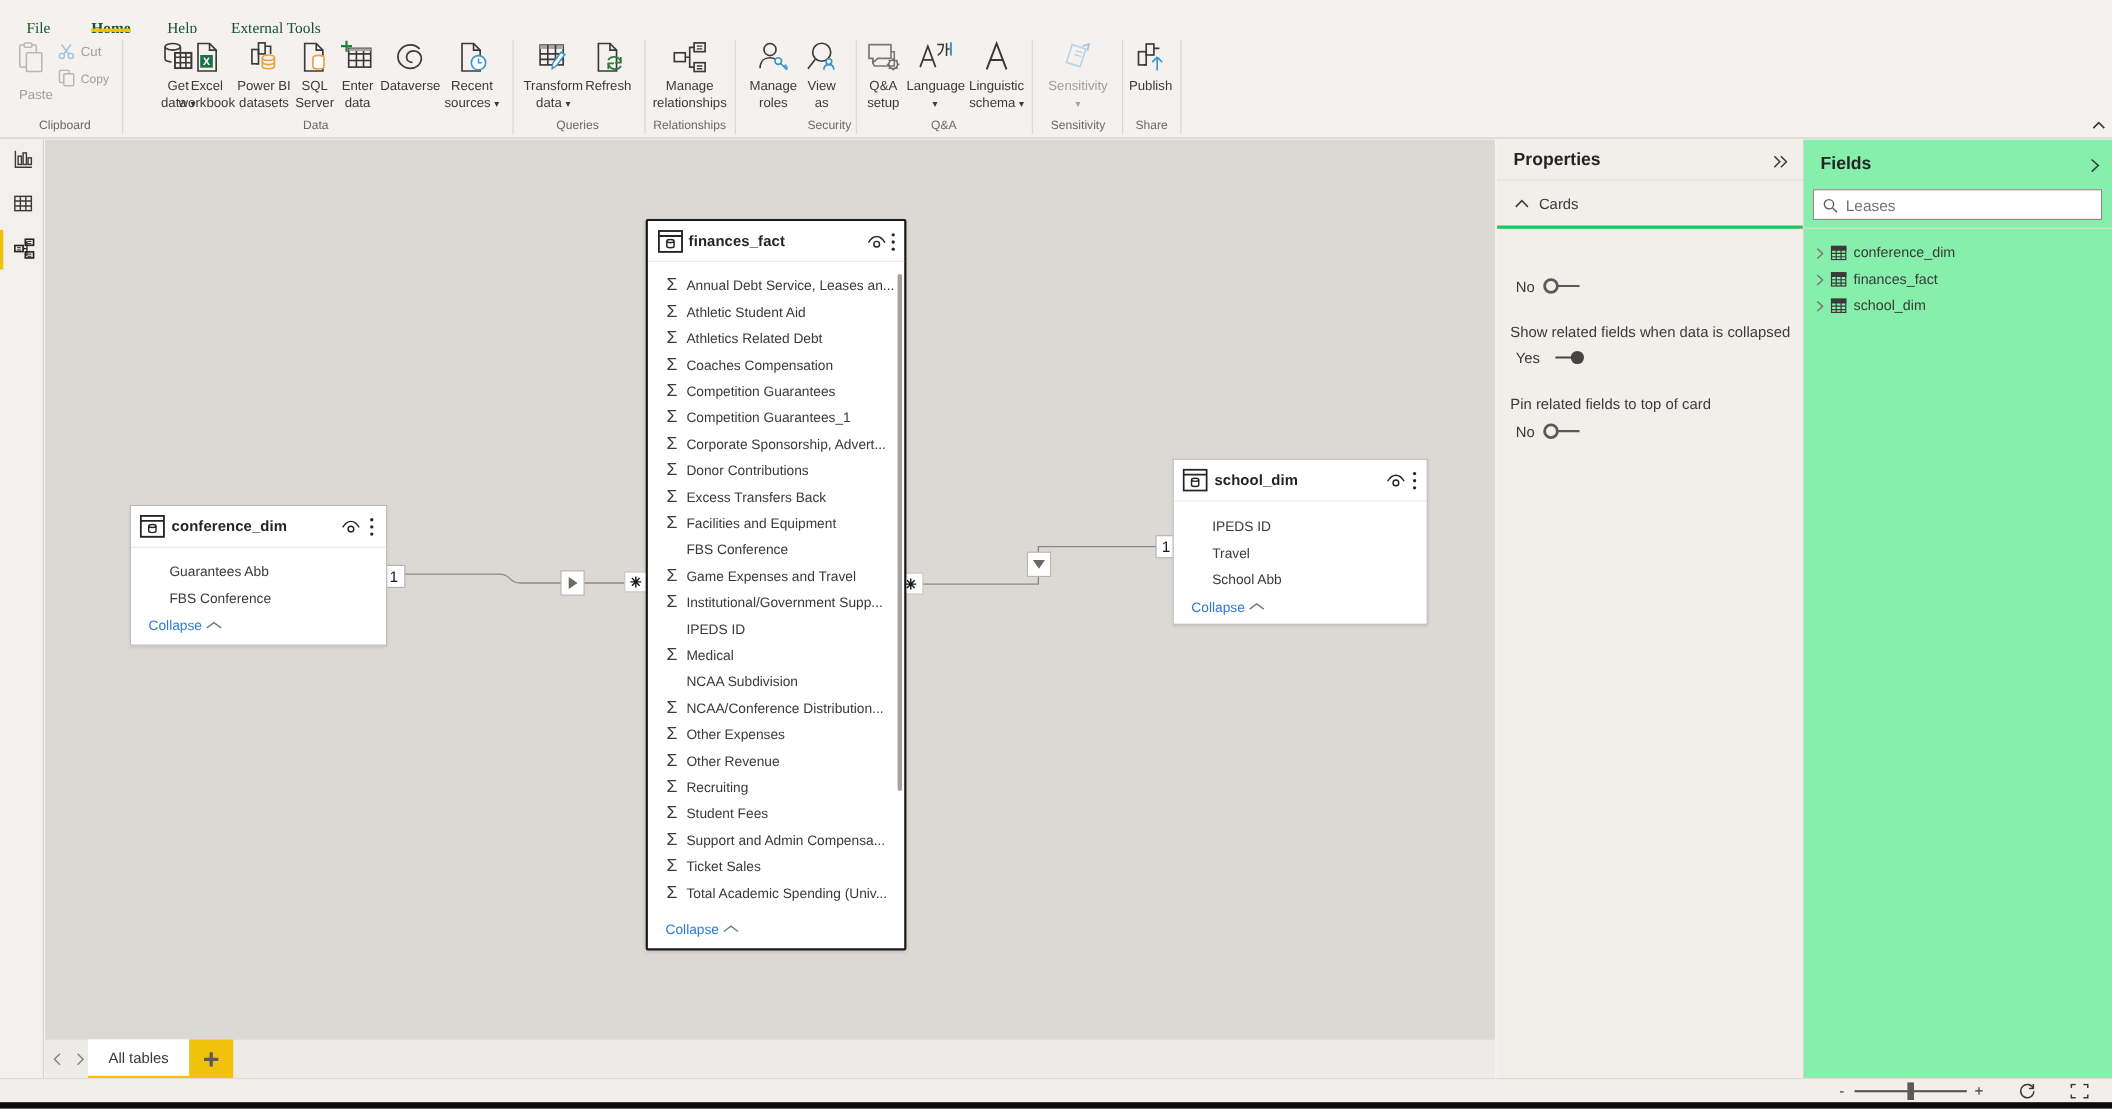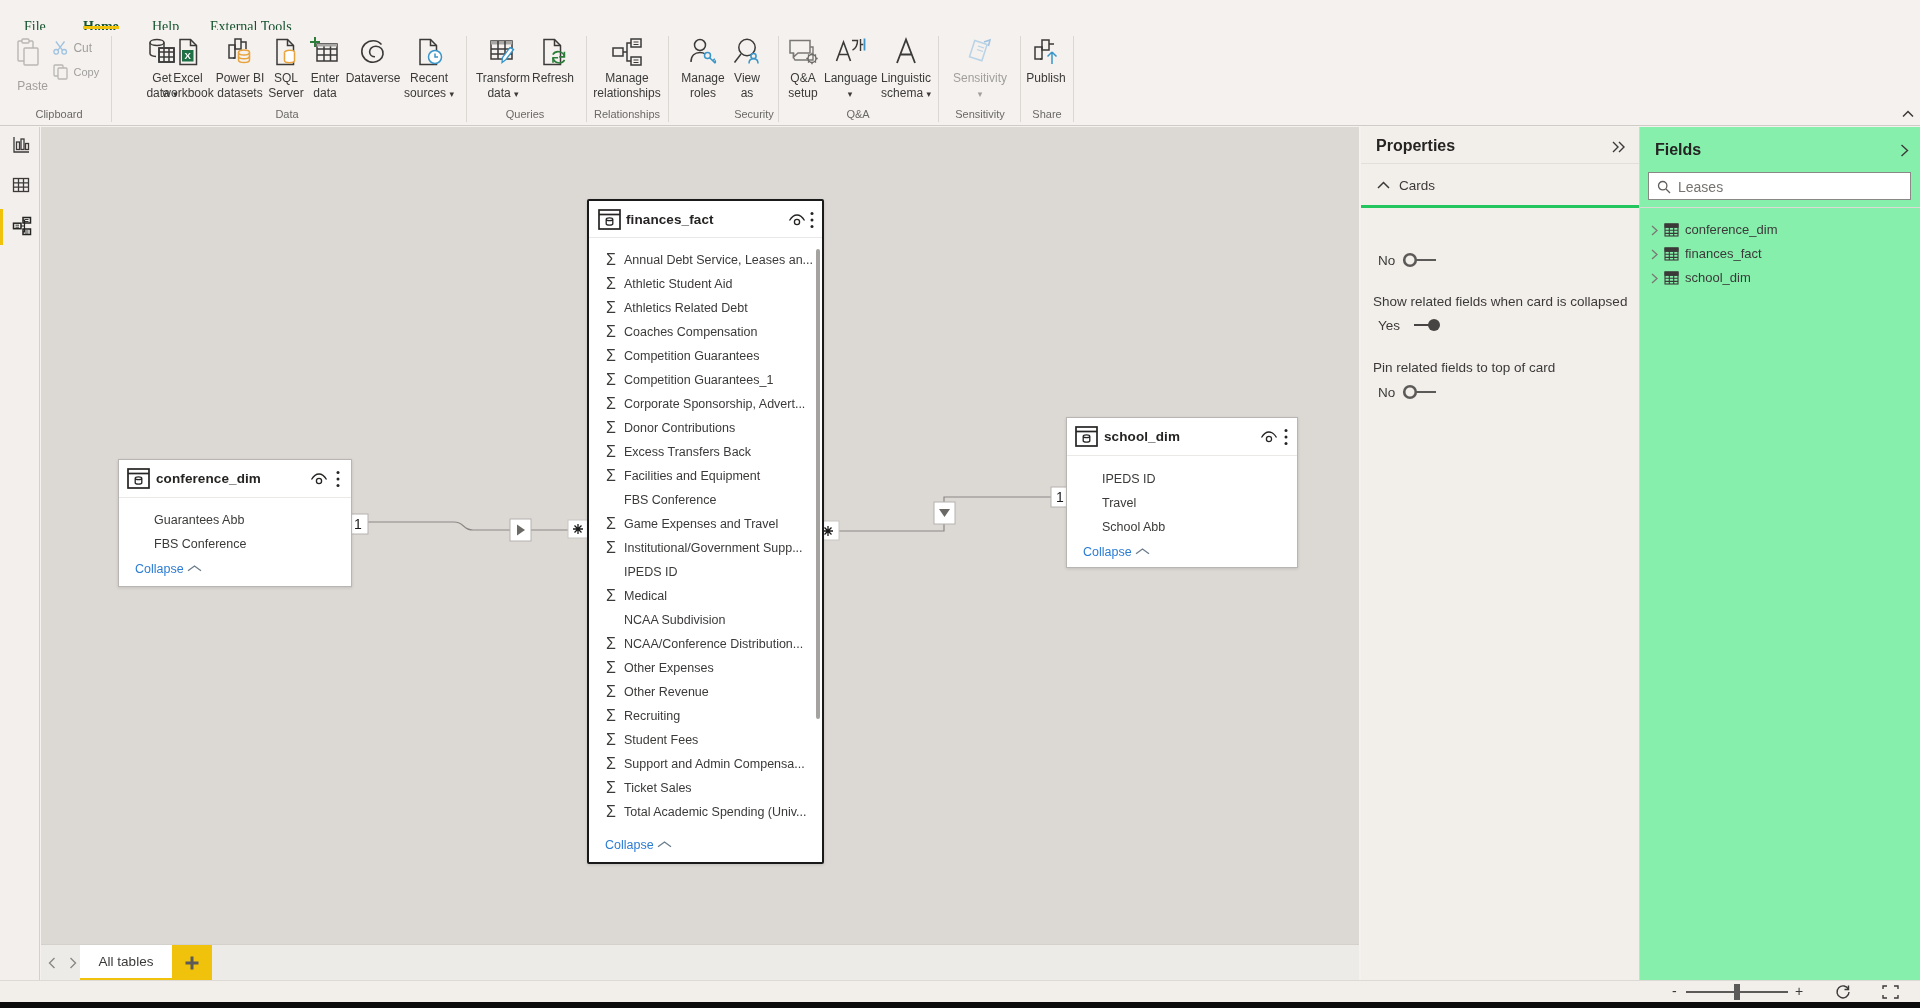--- a/index.html
+++ b/index.html
@@ -440,21 +440,21 @@
   <svg style="position:absolute; left:16px; top:17px;" width="13" height="8" viewBox="0 0 13 8" fill="none" stroke="#3b3a39" stroke-width="1.5">
         <path d="M1 7 L6.5 1.5 L12 7"></path>
       </svg>
   <span style="position:absolute; left:38px; top:14px; font-size:13.5px; color:#3b3a39;">Cards</span>
 </div>
 <div style="position:absolute; left:17px; top:126px; font-size:13.5px; color:#3b3a39;">No</div>
 <svg style="position:absolute; left:39px; top:125px;" width="40" height="16" viewBox="0 0 40 16" fill="none">
   <circle cx="10" cy="8" r="5.8" stroke="#5c5a58" stroke-width="2.6"></circle>
   <path d="M16 8 H36" stroke="#5c5a58" stroke-width="2"></path>
 </svg>
-<div style="position:absolute; left:12px; top:167px; width:260px; font-size:13.5px; color:#3b3a39;">Show related fields when card is collapsed</div>
+<div style="position:absolute; left:12px; top:167px; width:260px; font-size:13.5px; color:#3b3a39;">Show related fields when data is collapsed</div>
 <div style="position:absolute; left:17px; top:191px; font-size:13.5px; color:#3b3a39;">Yes</div>
 <svg style="position:absolute; left:39px; top:190px;" width="40" height="16" viewBox="0 0 40 16" fill="none">
   <path d="M14 8 H30" stroke="#474543" stroke-width="2"></path>
   <circle cx="34" cy="8" r="6" fill="#474543"></circle>
 </svg>
 <div style="position:absolute; left:12px; top:233px; width:260px; font-size:13.5px; color:#3b3a39;">Pin related fields to top of card</div>
 <div style="position:absolute; left:17px; top:258px; font-size:13.5px; color:#3b3a39;">No</div>
 <svg style="position:absolute; left:39px; top:257px;" width="40" height="16" viewBox="0 0 40 16" fill="none">
   <circle cx="10" cy="8" r="5.8" stroke="#5c5a58" stroke-width="2.6"></circle>
   <path d="M16 8 H36" stroke="#5c5a58" stroke-width="2"></path>

